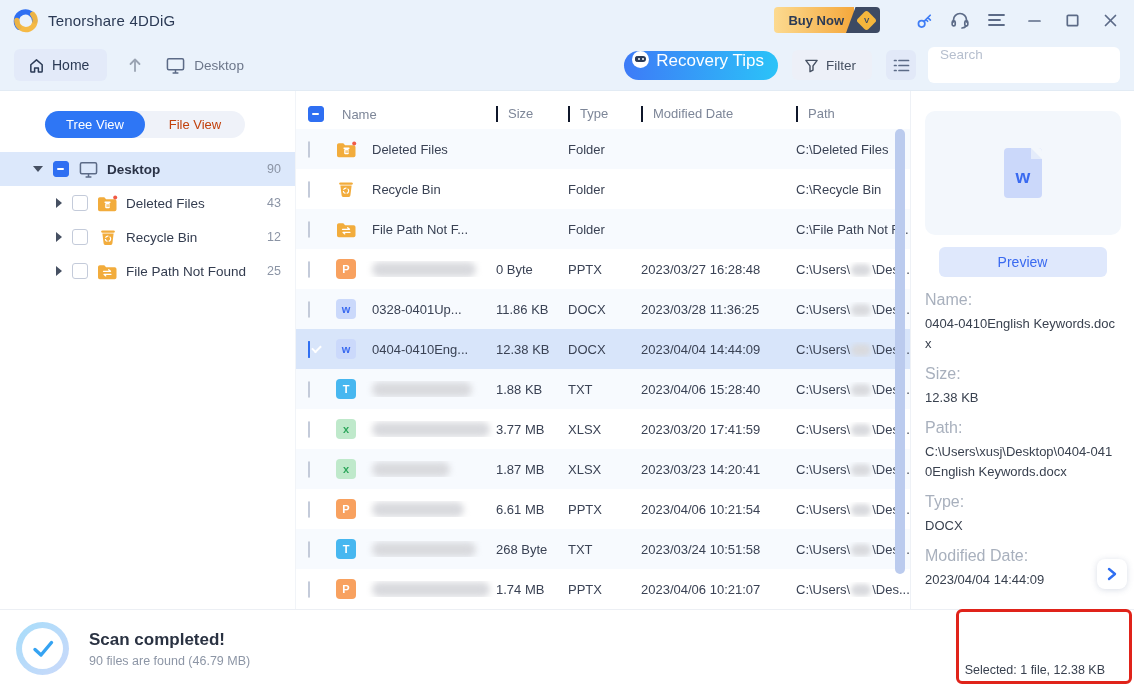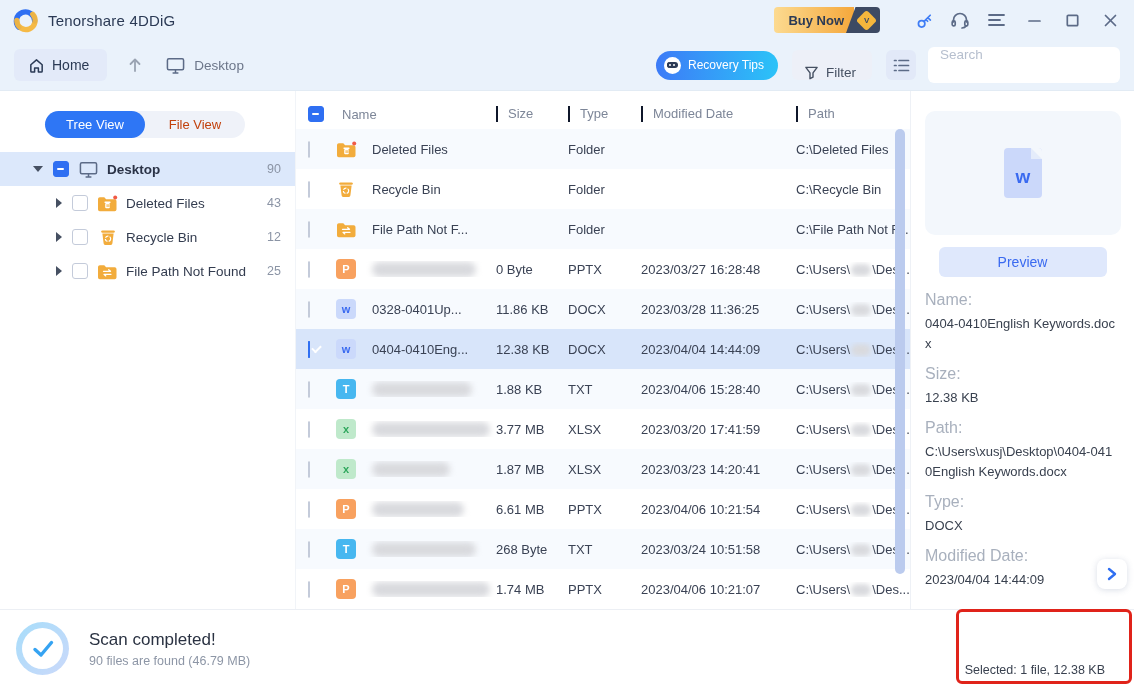--- a/index.html
+++ b/index.html
@@ -21,26 +21,26 @@
   .winbtn { margin-left:18px; }
 
   
   .toolbar { height:50px; display:flex; align-items:center; padding:0 14px; }
   .home-btn { height:32px; background:#E3EAF9; border-radius:6px; display:flex; align-items:center; padding:0 18px 0 14px; cursor:pointer; }
   .home-btn span { font-size:14px; color:#2B3A55; margin-left:7px; }
   .up-arrow { margin-left:20px; cursor:pointer; display:flex; }
   .crumb { display:flex; align-items:center; margin-left:22px; }
   .crumb span { font-size:13.5px; color:#6C7689; margin-left:8px; }
   .toolbar-spacer { flex:1; }
-  .tips-btn { height:29px; border-radius:15px; background:linear-gradient(90deg,#3D7BF7,#2BC3F8); color:#fff; font-size:12px; display:flex; align-items:center; padding:0 14px 0 8px; cursor:pointer; }
+  .tips-btn { height:29px; border-radius:15px; background:linear-gradient(90deg,#3D7BF7,#2BC3F8); color:#fff; font-size:17px; display:flex; align-items:flex-start; padding:0 14px 0 8px; cursor:pointer; }
   .robot { width:17px; height:17px; background:#fff; border-radius:50%; margin-right:7px; position:relative; }
   .robot::after { content:""; position:absolute; left:3px; top:5.5px; width:11px; height:6px; background:#2B3A55; border-radius:3px;
     box-shadow:inset 2.5px 0 0 -1.2px #2B3A55; }
   .robot::before { content:""; position:absolute; z-index:2; left:5.5px; top:7.5px; width:2px; height:2px; border-radius:50%; background:#fff; box-shadow:4px 0 0 #fff; }
-  .filter-btn { height:30px; background:#EDF0F8; border-radius:6px; display:flex; align-items:flex-end; padding:0 16px 0 12px; margin-left:14px; cursor:pointer; }
+  .filter-btn { height:30px; background:#EDF0F8; border-radius:6px; display:flex; align-items:center; padding:0 16px 0 12px; margin-left:14px; cursor:pointer; }
   .filter-btn span { font-size:13.5px; color:#465062; margin-left:7px; }
   .list-btn { width:30px; height:30px; background:#E2E9F8; border-radius:6px; display:flex; align-items:center; justify-content:center; margin-left:14px; cursor:pointer; }
   .search-box { width:192px; height:36px; background:#fff; border-radius:6px; margin-left:12px; display:flex; align-items:flex-start; padding:0 8px 0 12px; }
   .search-box input { flex:1; border:none; outline:none; font-size:13.5px; color:#3A4254; background:transparent; font-family:"Liberation Sans",sans-serif; }
   .search-box input::placeholder { color:#B6BFCE; }
 
   
   .content { display:flex; height:518px; background:#fff; }
 
   
@@ -101,21 +101,21 @@
   .fields { margin-top:14px; }
   .flabel { font-size:16px; color:#A8B0BD; margin-top:11px; }
   .fvalue { font-size:13px; color:#39414F; margin-top:5px; line-height:20px; word-break:break-all; padding-right:4px; }
   .next-btn { position:absolute; right:7px; bottom:20px; width:30px; height:30px; background:#fff; border-radius:8px; box-shadow:0 1px 6px rgba(80,100,140,.22); display:flex; align-items:center; justify-content:center; cursor:pointer; color:#2F6FF2; font-size:16px; font-weight:bold; }
 
   
   .footer { height:78px; border-top:1px solid #ECEFF4; background:#fff; position:relative; display:flex; align-items:center; padding-left:16px; }
   .done-ring { width:53px; height:53px; border-radius:50%; background:linear-gradient(135deg,#A7DDFA,#CBD9FA); display:flex; align-items:center; justify-content:center; }
   .done-inner { width:41px; height:41px; border-radius:50%; background:#fff; display:flex; align-items:center; justify-content:center; }
   .status { margin-left:20px; }
-  .status-title { font-size:17px; font-weight:normal; color:#2A3242; }
+  .status-title { font-size:17px; font-weight:bold; color:#2A3242; }
   .status-detail { font-size:12.5px; color:#8D96A6; margin-top:4px; }
   .annot { position:absolute; right:2px; top:-1px; width:176px; height:75px; border:3px solid #E0231A; border-radius:6px; }
   .recover-btn { position:absolute; right:12px; top:9px; width:113px; height:35px; background:#2E6FF2; border-radius:6px; color:#fff; font-size:14px; display:flex; align-items:center; justify-content:center; cursor:pointer; }
   .sel-summary { position:absolute; right:24px; top:51px; font-size:12.5px; color:#39414F; white-space:nowrap; }
 
   svg { display:block; }
 </style>
 </head>
 <body>
 

